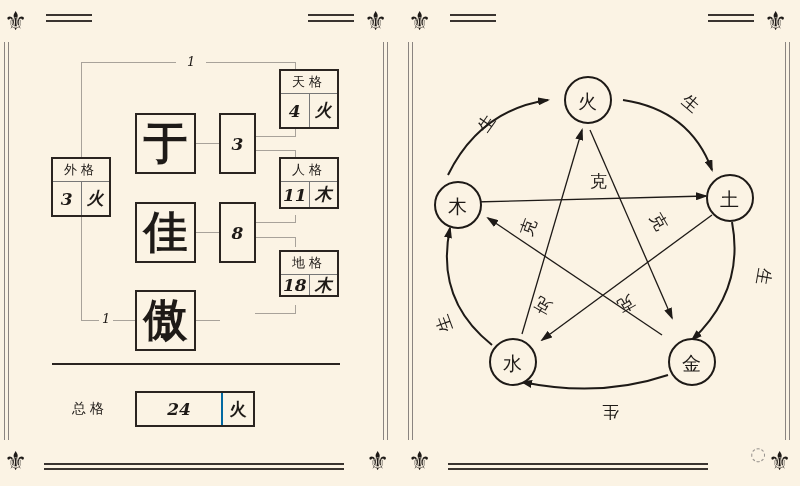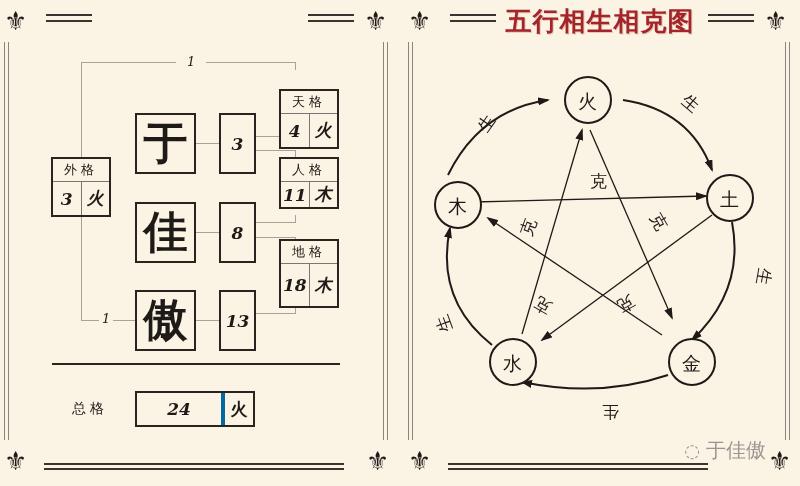--- a/index.html
+++ b/index.html
@@ -60,68 +60,66 @@
   <div class="conn" style="left:295px;top:237px;width:1px;height:10px;"></div>
   <div class="conn" style="left:255px;top:313px;width:40px;height:1px;"></div>
   <div class="conn" style="left:295px;top:305px;width:1px;height:9px;"></div>
 
   <div class="box big-char" style="left:135px;top:113px;width:61px;height:61px;">于</div>
   <div class="box big-char" style="left:135px;top:202px;width:61px;height:61px;">佳</div>
   <div class="box big-char" style="left:135px;top:290px;width:61px;height:61px;">傲</div>
 
   <div class="box num-box" style="left:219px;top:113px;width:37px;height:61px;">3</div>
   <div class="box num-box" style="left:219px;top:202px;width:37px;height:61px;">8</div>
-  <div class="box num-box" style="left:219px;top:290px;width:37px;height:61px;">13</div>
 
-  <div class="box grid-box" style="left:279px;top:69px;width:60px;height:60px;margin-top:20px;">
+  <div class="box grid-box" style="left:279px;top:69px;width:60px;height:60px;">
     <div class="hdr">天格</div>
     <div class="row">
         <span>4</span>
         <span>火</span>
       </div>
   </div>
   <div class="box grid-box" style="left:279px;top:157px;width:60px;height:52px;">
     <div class="hdr">人格</div>
     <div class="row">
         <span>11</span>
         <span>木</span>
       </div>
   </div>
-  <div class="box grid-box" style="left:279px;top:239px;width:60px;height:69px;">
+  <div class="box grid-box" style="left:279px;top:250px;width:60px;height:47px;">
     <div class="hdr">地格</div>
     <div class="row">
         <span>18</span>
         <span>木</span>
       </div>
   </div>
   <div class="box grid-box" style="left:51px;top:157px;width:60px;height:60px;">
     <div class="hdr">外格</div>
     <div class="row">
         <span>3</span>
         <span>火</span>
       </div>
   </div>
 
   <div style="position:absolute;left:52px;top:363px;width:288px;height:2px;background:#2a2420;"></div>
 
   <div style="position:absolute;left:72px;top:400px;font-size:14px;letter-spacing:4px;">总格</div>
   <div class="box" style="left:135px;top:391px;width:120px;height:36px;display:flex;">
-    <span style="flex:0 0 84px;display:flex;align-items:center;justify-content:center;font-size:17px;font-weight:bold;font-style:italic;border-right:4px solid #0369a1;">24</span>
+    <span style="flex:0 0 84px;display:flex;align-items:center;justify-content:center;font-size:17px;font-weight:bold;font-style:italic;border-right:2px solid #0369a1;">24</span>
     <span style="flex:1;display:flex;align-items:center;justify-content:center;font-size:17px;font-weight:bold;">火</span>
   </div>
 
   <span class="flor" style="left:4px;top:448px;">⚜</span>
   <div class="hline-bot" style="left:44px;top:463px;width:300px;"></div>
   <span class="flor" style="left:366px;top:448px;">⚜</span>
 </div>
 
 <div class="panel right">
   <span class="flor" style="left:8px;top:8px;">⚜</span>
   <div class="dash" style="left:50px;"></div>
-  <div class="title">五行相生相克图</div>
   <div class="dash" style="left:308px;"></div>
   <span class="flor" style="left:364px;top:8px;">⚜</span>
 
   <div class="vline" style="left:8px;top:42px;height:398px;"></div>
   <div class="vline" style="left:385px;top:42px;height:398px;"></div>
 
   <svg width="400" height="486" style="position:absolute;left:0;top:0;">
     <defs>
       <marker id="ah" markerWidth="12" markerHeight="8" refX="10" refY="4" orient="auto" markerUnits="userSpaceOnUse">
         <path d="M0,0 L12,4 L0,8 z" fill="#1e1a17"></path>
@@ -174,15 +172,14 @@
   <div style="position:absolute;left:218px;top:292px;font-size:17px;transform:rotate(150deg);">克</div>
   <div style="position:absolute;left:135px;top:294px;font-size:17px;transform:rotate(-150deg);">克</div>
   <div style="position:absolute;left:120px;top:216px;font-size:17px;transform:rotate(-70deg);">克</div>
 
   <span class="flor" style="left:8px;top:448px;">⚜</span>
   <div class="hline-bot" style="left:48px;top:463px;width:260px;"></div>
 </div>
 
 <div class="watermark">
   <span style="font-size:18px;">◌</span>
-  <span>于佳傲</span>
 </div>
 <span class="flor" style="left:768px;top:448px;">⚜</span>
 
 </body></html>

